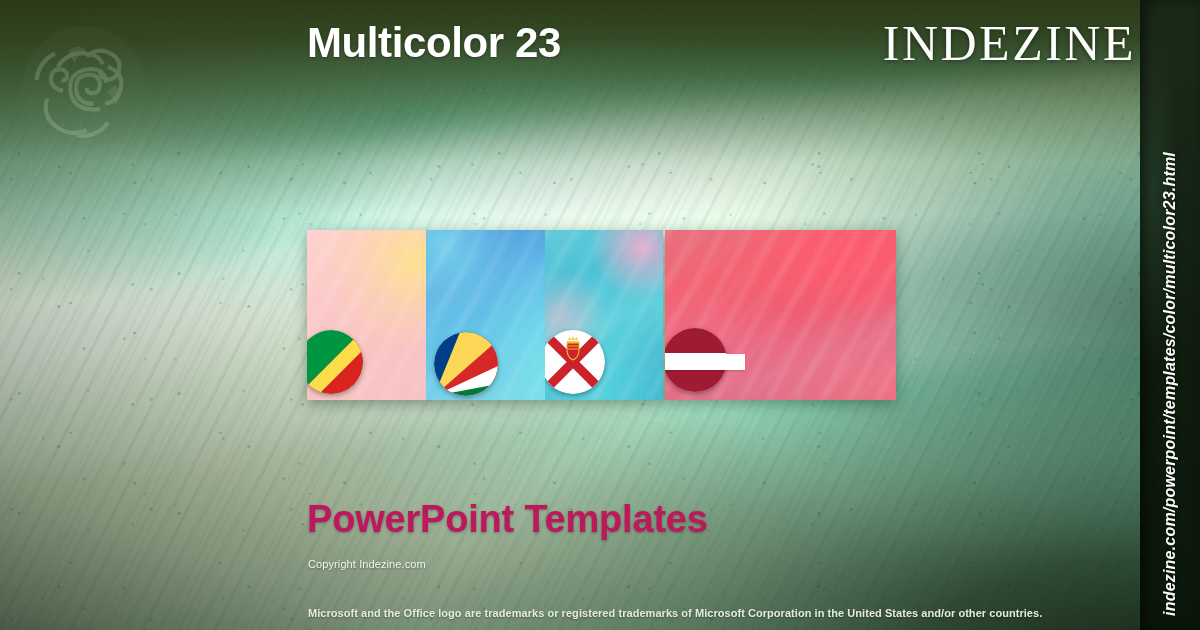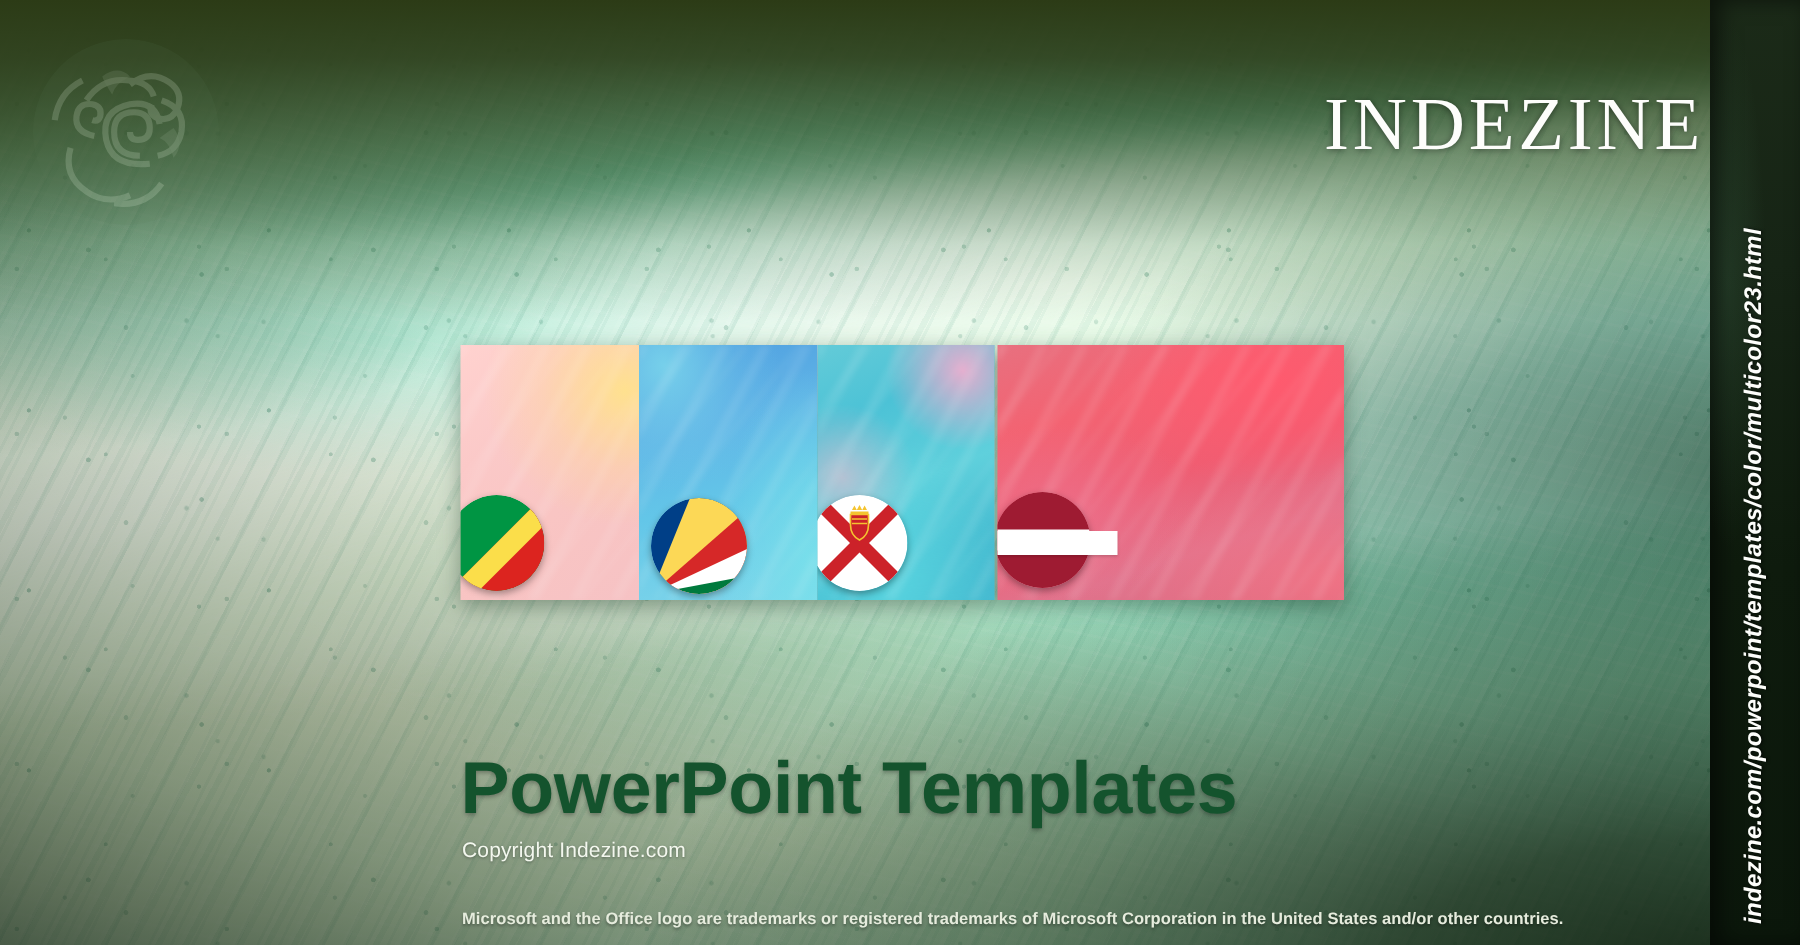--- a/index.html
+++ b/index.html
@@ -102,33 +102,32 @@
     letter-spacing:-.4px;
     text-shadow:0 1px 3px rgba(0,0,0,.35);
   }
   .brand {
     position:absolute; right:64px; top:14px;
     font-family:"Liberation Serif", serif;
     font-size:50px; color:#fdfdfb;
     letter-spacing:2.5px;
     font-weight:400;
     text-shadow:0 1px 4px rgba(0,0,0,.45);
-    margin-top:39px;
   }
 
   
   .subtitle {
     position:absolute; left:307px; top:498px;
-    font-size:49px; font-weight:bold; color:#14532d;
+    font-size:38px; font-weight:bold; color:#be185d;
     letter-spacing:-.2px;
     text-shadow:0 1px 3px rgba(0,0,0,.30);
   }
   .copyright {
     position:absolute; left:308px; top:558px;
-    font-size:14px; color:#f3f7ee; font-weight:400;
+    font-size:11px; color:#f3f7ee; font-weight:400;
     letter-spacing:.1px;
     text-shadow:0 1px 2px rgba(0,0,0,.35);
   }
   .disclaimer {
     position:absolute; left:308px; top:607px;
     font-size:11px; color:#e6ecdd; font-weight:700;
     letter-spacing:.05px;
     text-shadow:0 1px 2px rgba(0,0,0,.35);
   }
 
@@ -268,20 +267,21 @@
           <path d="M14 44 q2 -14 14 -20"></path>
         </g>
         <g fill="#cfe0c8" opacity=".38">
           <path d="M38 22 q8 -6 14 0 q-7 3 -9 9 q-4 -6 -5 -9z"></path>
           <path d="M74 48 q6 8 0 15 q-2 -8 -7 -10 q4 -3 7 -5z"></path>
         </g>
       </g>
     </svg>
   </div>
 
+  <div class="title">Multicolor 23</div>
   <div class="brand">INDEZINE</div>
 
   <div class="strip">
 
     <div class="thumb w-narrow bgA">
       <div class="silk"></div>
       <div class="flag posA">
         <svg viewBox="0 0 64 64" aria-hidden="true">
           <clipPath id="cgclip">
               <circle cx="32" cy="32" r="32"></circle>

